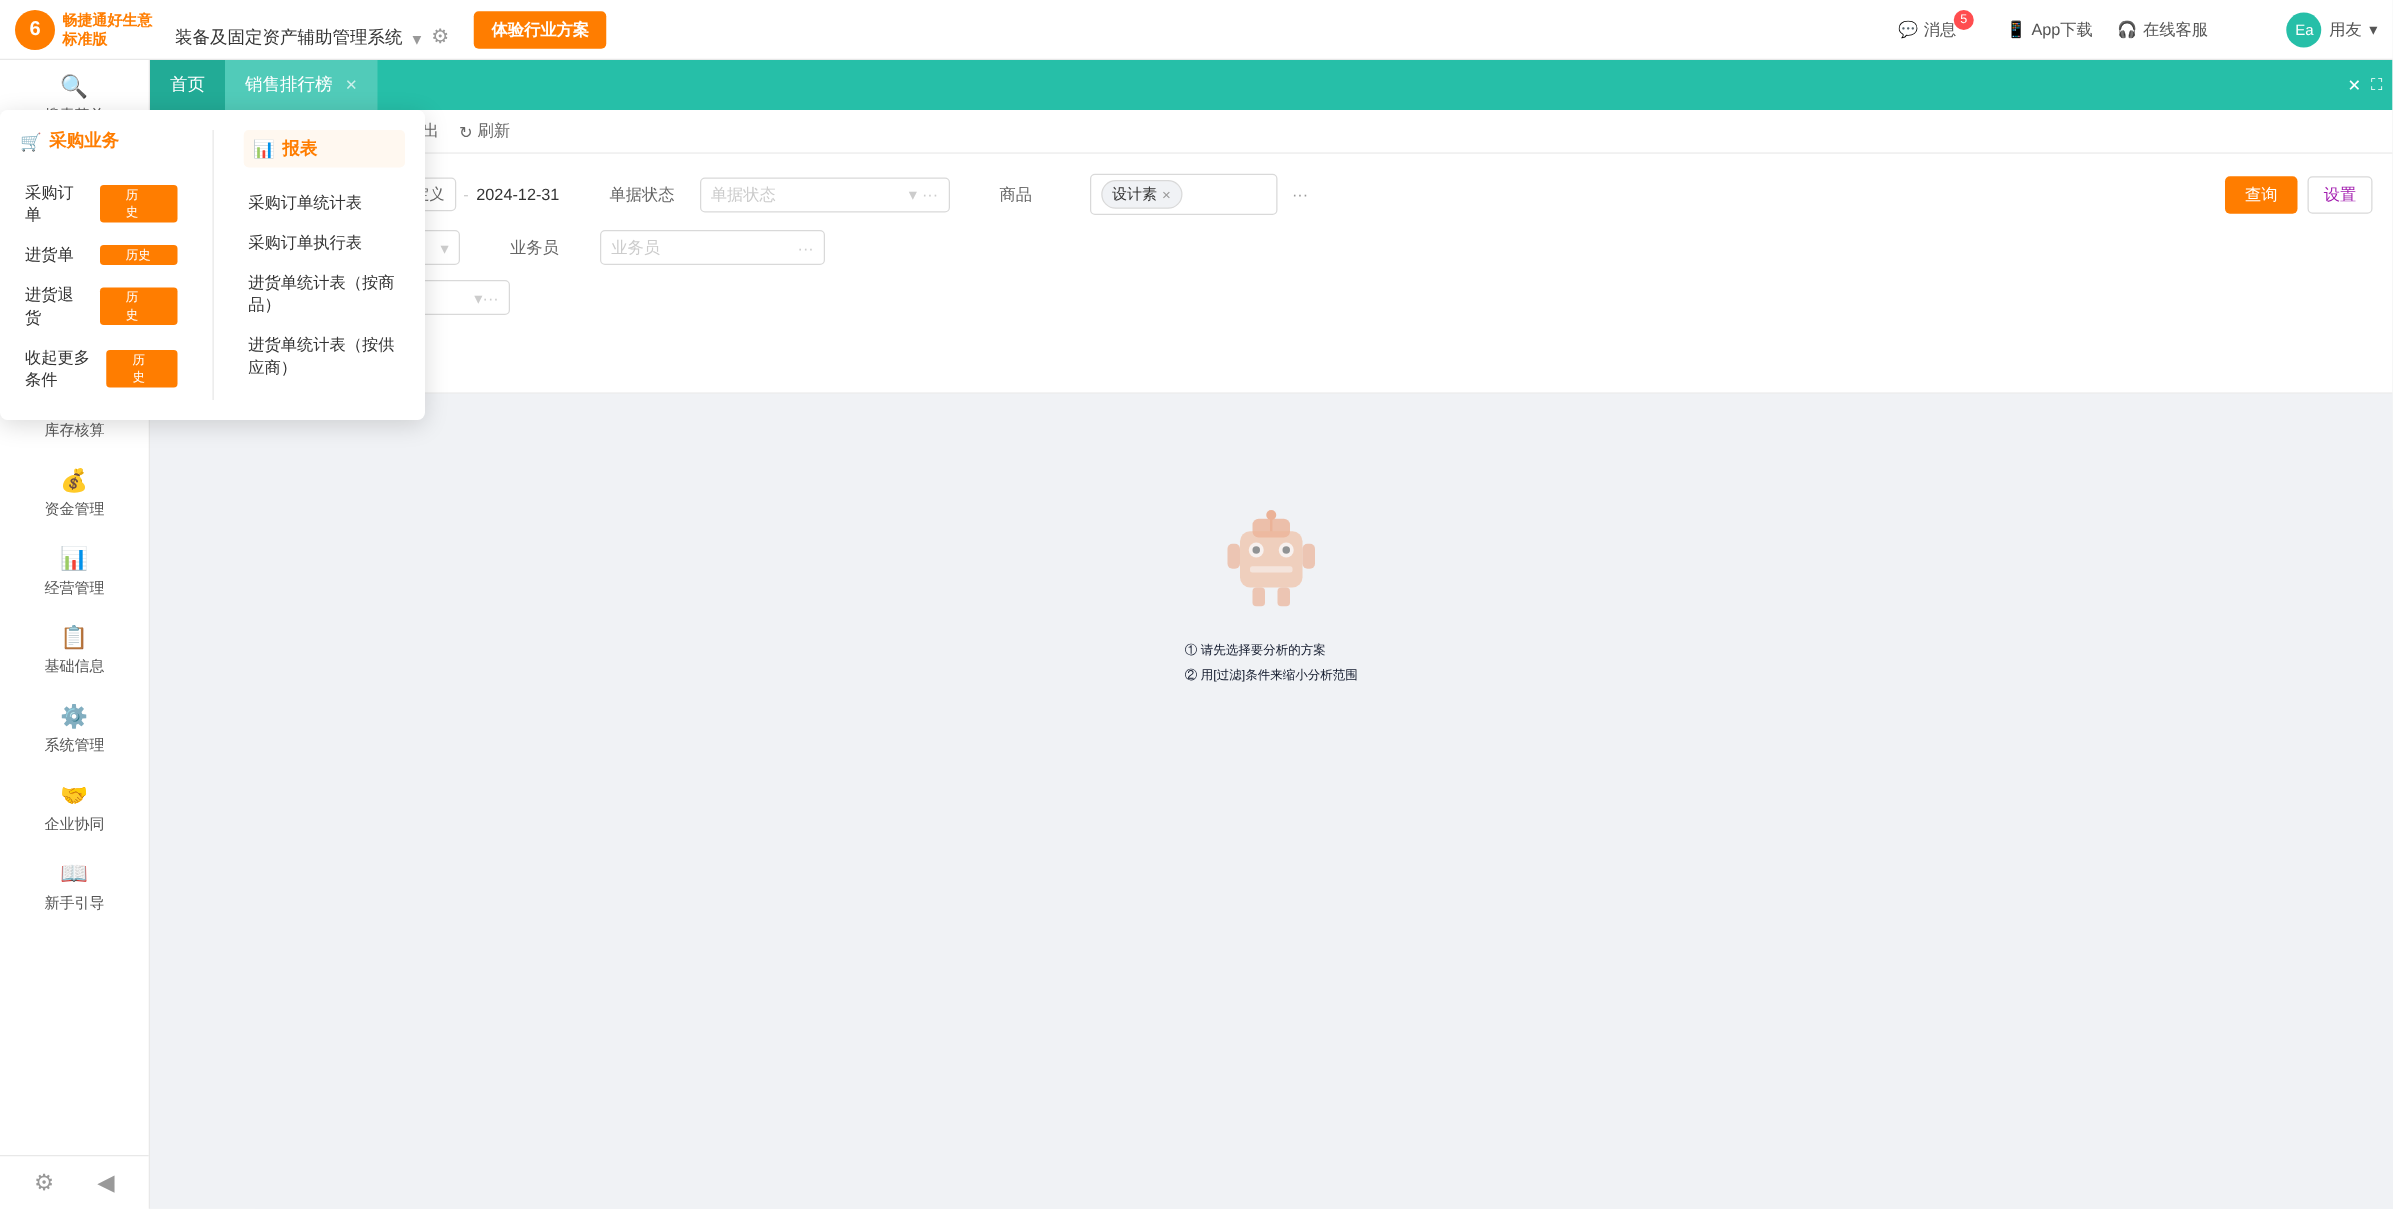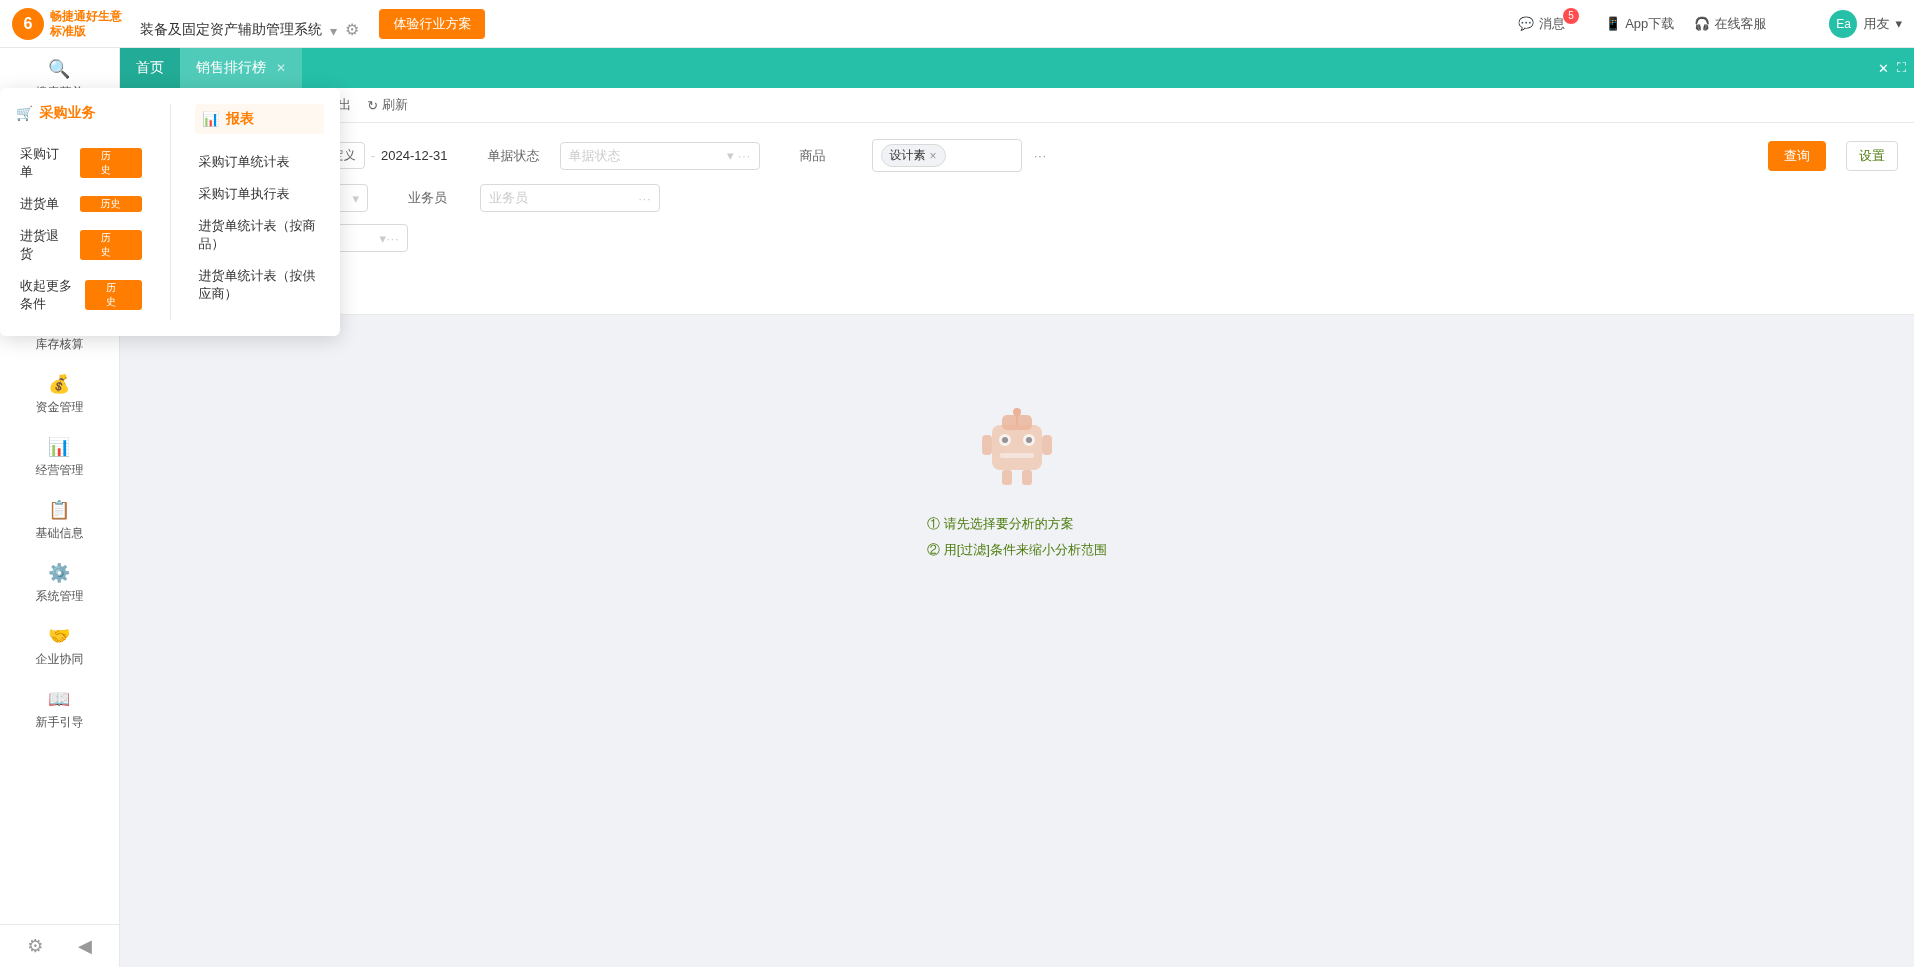--- a/index.html
+++ b/index.html
@@ -49,20 +49,21 @@
     }
     .industry-btn {
       background: #ff7d00;
       color: white;
       border: none;
       padding: 6px 14px;
       border-radius: 4px;
       cursor: pointer;
       font-size: 13px;
       margin-left: 12px;
+      font-weight: bold;
     }
     .top-right {
       margin-left: auto;
       display: flex;
       align-items: center;
       gap: 20px;
       color: #666;
       font-size: 13px;
     }
     .top-right-item {
@@ -194,34 +195,34 @@
       border-radius: 4px;
       cursor: pointer;
       font-size: 12px;
       background: white;
       color: #666;
     }
     .toolbar-right {
       margin-left: auto;
       display: flex;
       align-items: center;
-      gap: 20px;
+      gap: 8px;
     }
     .btn-orange {
       background: #ff7d00;
       color: white;
       border: none;
       padding: 6px 16px;
       border-radius: 4px;
       cursor: pointer;
       font-size: 13px;
     }
     .btn-outline {
       background: white;
-      color: #4d7c0f;
+      color: #a21caf;
       border: 1px solid #d9d9d9;
       padding: 5px 12px;
       border-radius: 4px;
       cursor: pointer;
       font-size: 13px;
     }
     .tag-item {
       background: #f0f2f5;
       border: 1px solid #d9d9d9;
       border-radius: 12px;
@@ -261,21 +262,21 @@
 
     
     .empty-state {
       display: flex;
       flex-direction: column;
       align-items: center;
       justify-content: center;
       padding: 80px 0;
       color: #999;
     }
-    .empty-tips { list-style: none; color: #4d7c0f; font-size: 13px; line-height: 2; }
+    .empty-tips { list-style: none; color: #0f172a; font-size: 10px; line-height: 2; }
     .empty-tips li::before { content: "① "; }
     .empty-tips li:last-child::before { content: "② "; }
 
     
     .dropdown-menu {
       position: fixed;
       top: 88px;
       left: 0;
       background: white;
       box-shadow: 0 4px 20px rgba(0,0,0,0.15);

